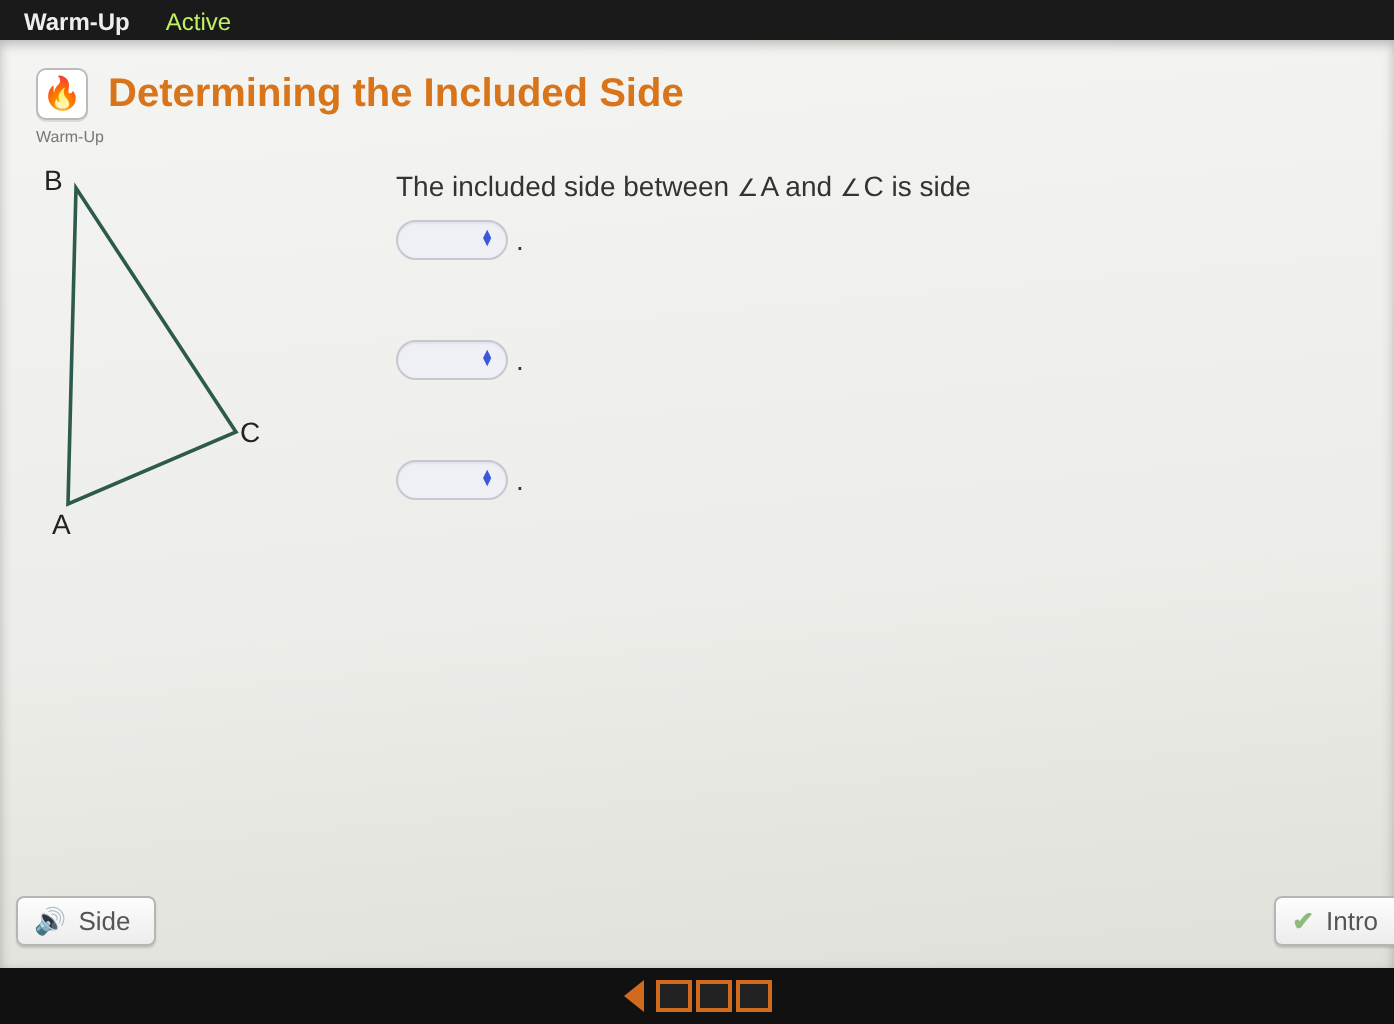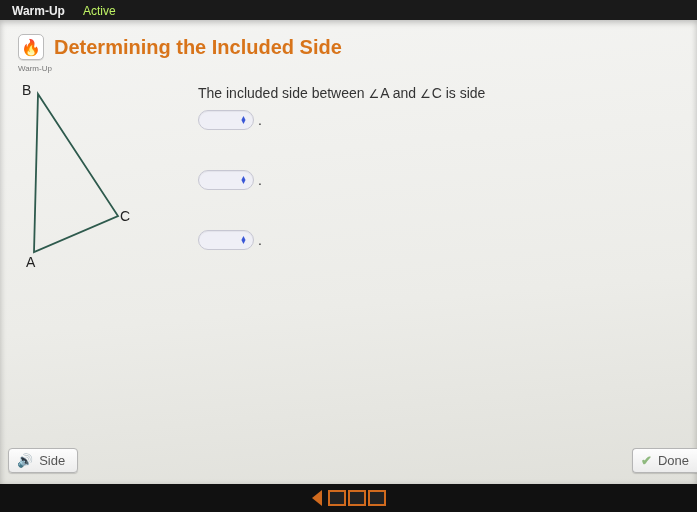--- a/index.html
+++ b/index.html
@@ -135,21 +135,21 @@
     </div>
   </div>
 
   <div class="footer-bar">
     <div class="btn">
       <span class="ico">🔊</span>
       <span>Side</span>
     </div>
     <div class="btn done-btn">
       <span class="check">✔</span>
-      <span>Done</span>
+      <span>Intro</span>
     </div>
   </div>
 
 </div>
 
 <div class="black-strip">
   <div class="bs-tri"></div>
   <div class="bs-box"></div>
   <div class="bs-box"></div>
   <div class="bs-box"></div>

